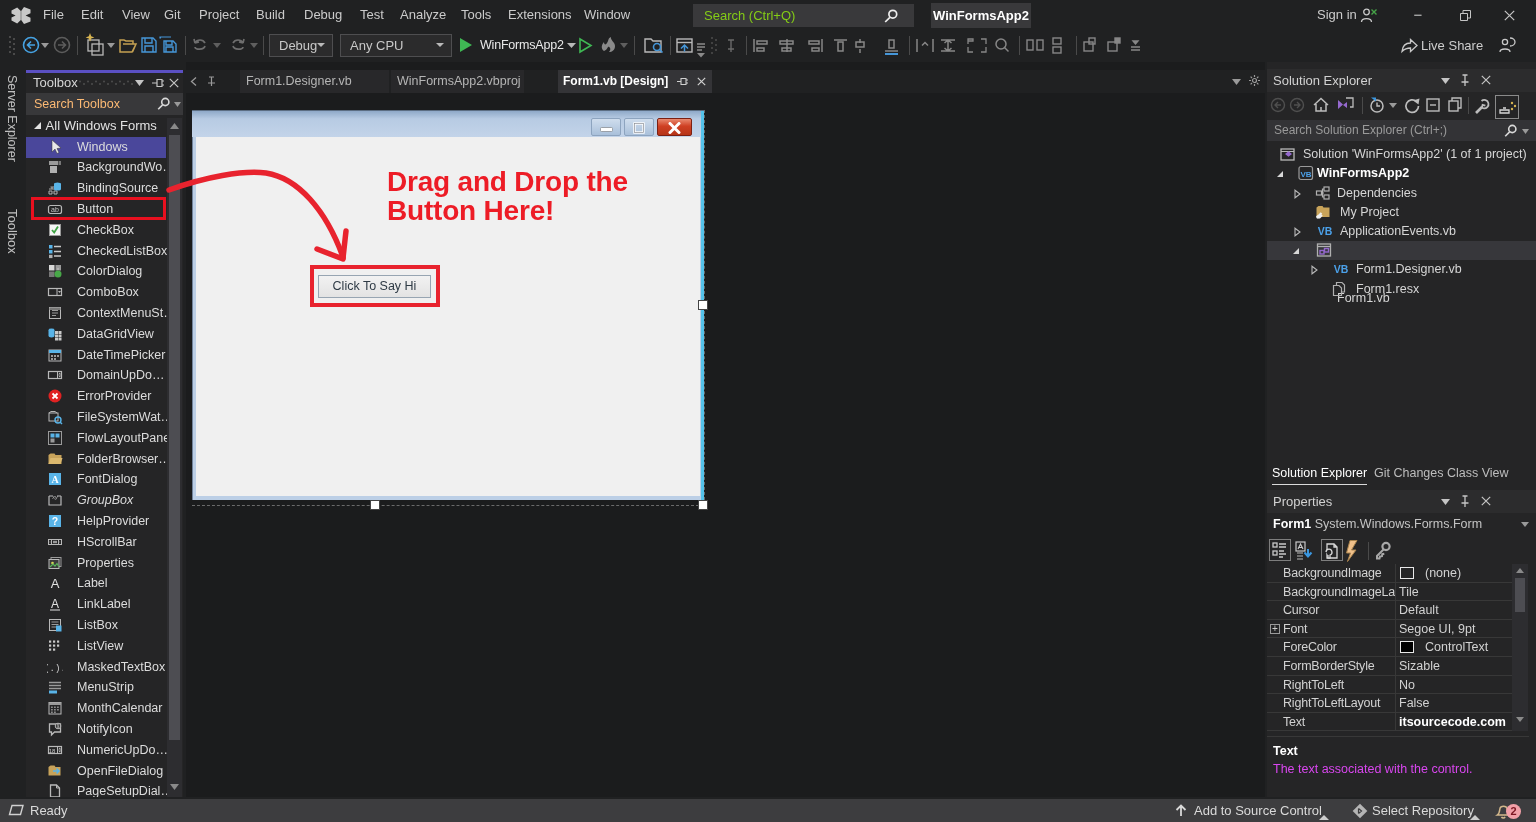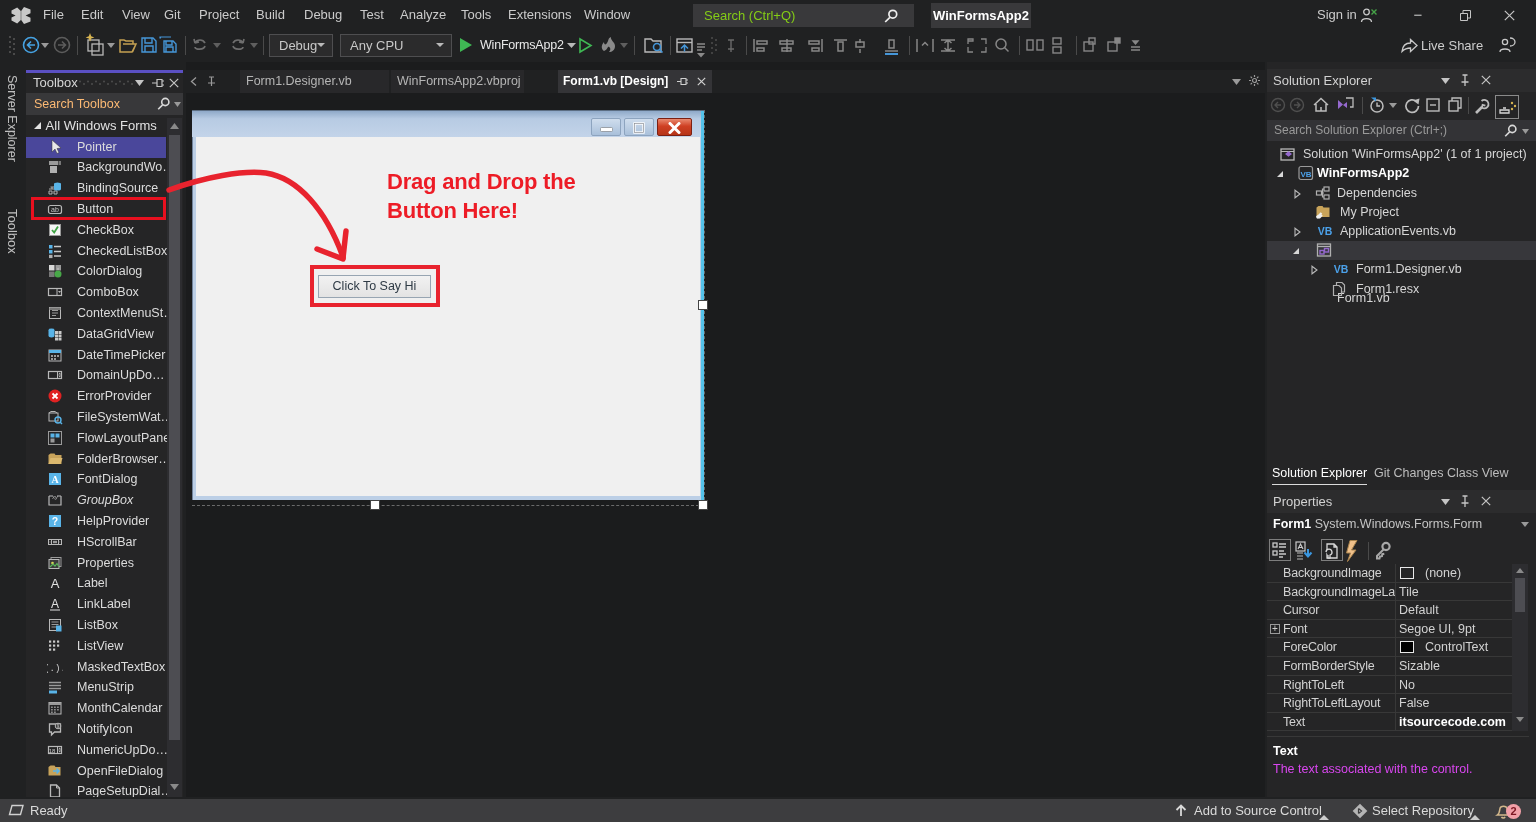--- a/index.html
+++ b/index.html
@@ -44,21 +44,21 @@
 #editor { position:absolute; left:186px; top:62px; width:1079px; height:735px; background:#1b1c1d; }
 #tabstrip { position:absolute; left:0; top:8px; width:1079px; height:23px; background:#202122; }
 .tab { position:absolute; top:0; height:23px; line-height:23px; color:#b5b5b5; font-size:12.5px; }
 #activetab { position:absolute; left:372px; top:0; width:154px; height:23px; background:#343437; color:#ffffff; font-weight:bold; font-size:12px; line-height:23px; }
 
 
 #form { position:absolute; left:6px; top:48px; width:512px; height:390px; background:#bccfe6; box-shadow: inset 1px 0 0 #72839a; }
 #formtitle { position:absolute; left:0; top:0; width:512px; height:27px; background:linear-gradient(#8fa9c8,#b7cbe3 30%,#c3d4e9); border-top:1px solid #5c6e83; }
 #formbody { position:absolute; left:4px; top:27px; width:504px; height:359px; background:#f0f0f0; }
 .fbtn { position:absolute; top:7px; height:18px; border:1px solid #8da4bf; border-radius:2px; }
-#dragtext { position:absolute; left:191px; top:31px; color:#ed1c26; font-weight:bold; font-size:22px; line-height:28.5px; letter-spacing:-0.2px; }
+#dragtext { position:absolute; left:191px; top:31px; color:#ed1c26; font-weight:bold; font-size:28px; line-height:28.5px; letter-spacing:-0.2px; }
 #redbox { position:absolute; left:114px; top:128px; width:130px; height:42px; border:4px solid #e8232e; }
 #hibtn { position:absolute; left:122px; top:138px; width:113px; height:23px; background:linear-gradient(#f2f2f2,#e3e3e3); border:1px solid #97a5b2; color:#2e3a45; text-align:center; line-height:21px; font-size:12.5px; }
 .handle { position:absolute; width:10px; height:10px; background:#ffffff; border:1px solid #444; }
 .dashv { position:absolute; border-left:1px dashed #6a6a6a; width:0; }
 .dashh { position:absolute; border-top:1px dashed #6a6a6a; height:0; }
 
 
 #rightpanel { position:absolute; left:1267px; top:62px; width:269px; height:735px; background:#252526; }
 .ptitle { position:absolute; left:0; width:269px; height:23px; background:#2c2c2d; color:#d2d2d2; font-size:13px; line-height:23px; padding-left:6px; }
 #se-search { position:absolute; left:0; top:58px; width:269px; height:21px; background:#333336; color:#9a9a9a; line-height:21px; padding-left:7px; font-size:12px; }
@@ -287,21 +287,21 @@
     <div id="tb-list">
         <div style="position:absolute;left:7px;top:0px;height:21px;line-height:21px;color:#e2e2e2;font-size:13px;"><svg style="display:inline-block;vertical-align:0px" width="9" height="9" viewBox="0 0 9 9">
             <path d="M8,1 L8,8 L1,8 Z" fill="#e2e2e2"></path>
           </svg>&nbsp;All Windows Forms</div>
         <div class="tbrow" style="top:21.5px;background:#4a479b;">
           <span class="ic">
             <svg width="16" height="16" viewBox="0 0 16 16">
               <path d="M5,1 L5,13 L8,10 L10,14.5 L12,13.5 L10,9.5 L14,9 Z" fill="#e8e8e8" stroke="#333" stroke-width="0.5"></path>
             </svg>
           </span>
-          <span class="tx">Pointer</span>
+          <span class="tx">Windows</span>
         </div>
         <div class="tbrow" style="top:42.3px;">
           <span class="ic">
             <svg width="16" height="16" viewBox="0 0 16 16">
               <rect x="2" y="2" width="9" height="4" fill="#9a9a9a"></rect>
               <rect x="11.5" y="2" width="2.5" height="4" fill="#777"></rect>
               <rect x="3" y="7" width="7" height="7" fill="#b0b0b0"></rect>
             </svg>
           </span>
           <span class="tx">BackgroundWo…</span>

